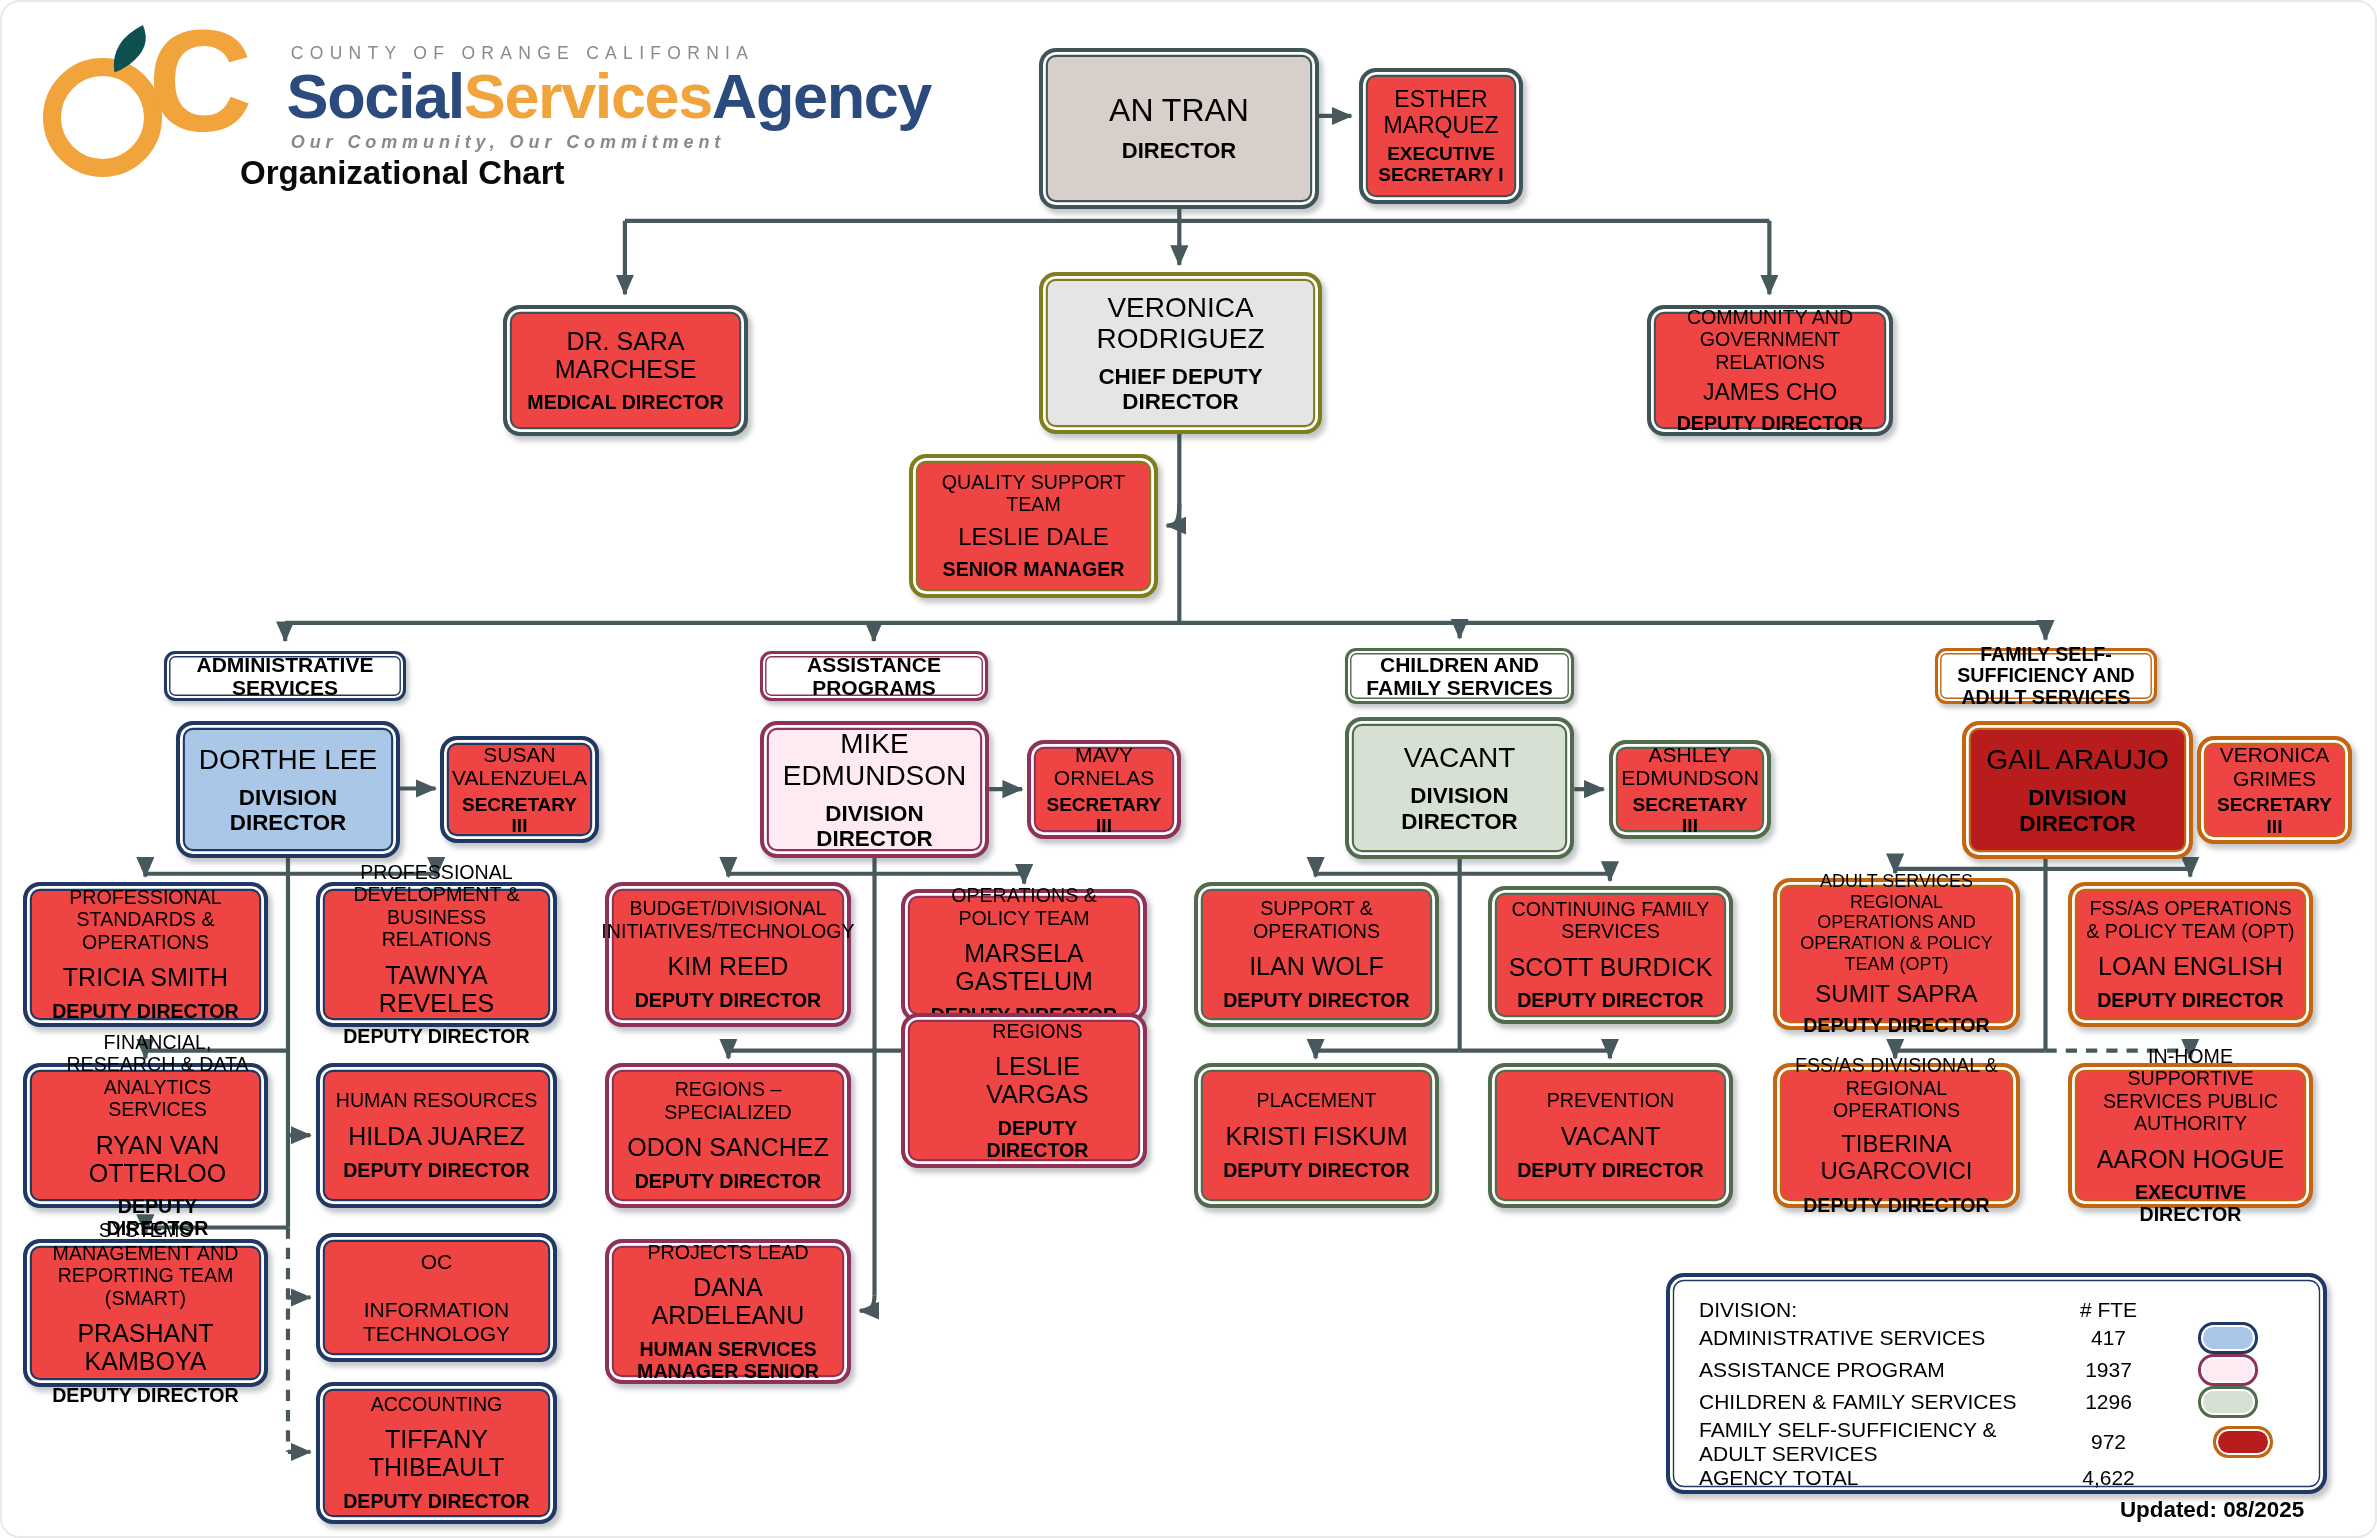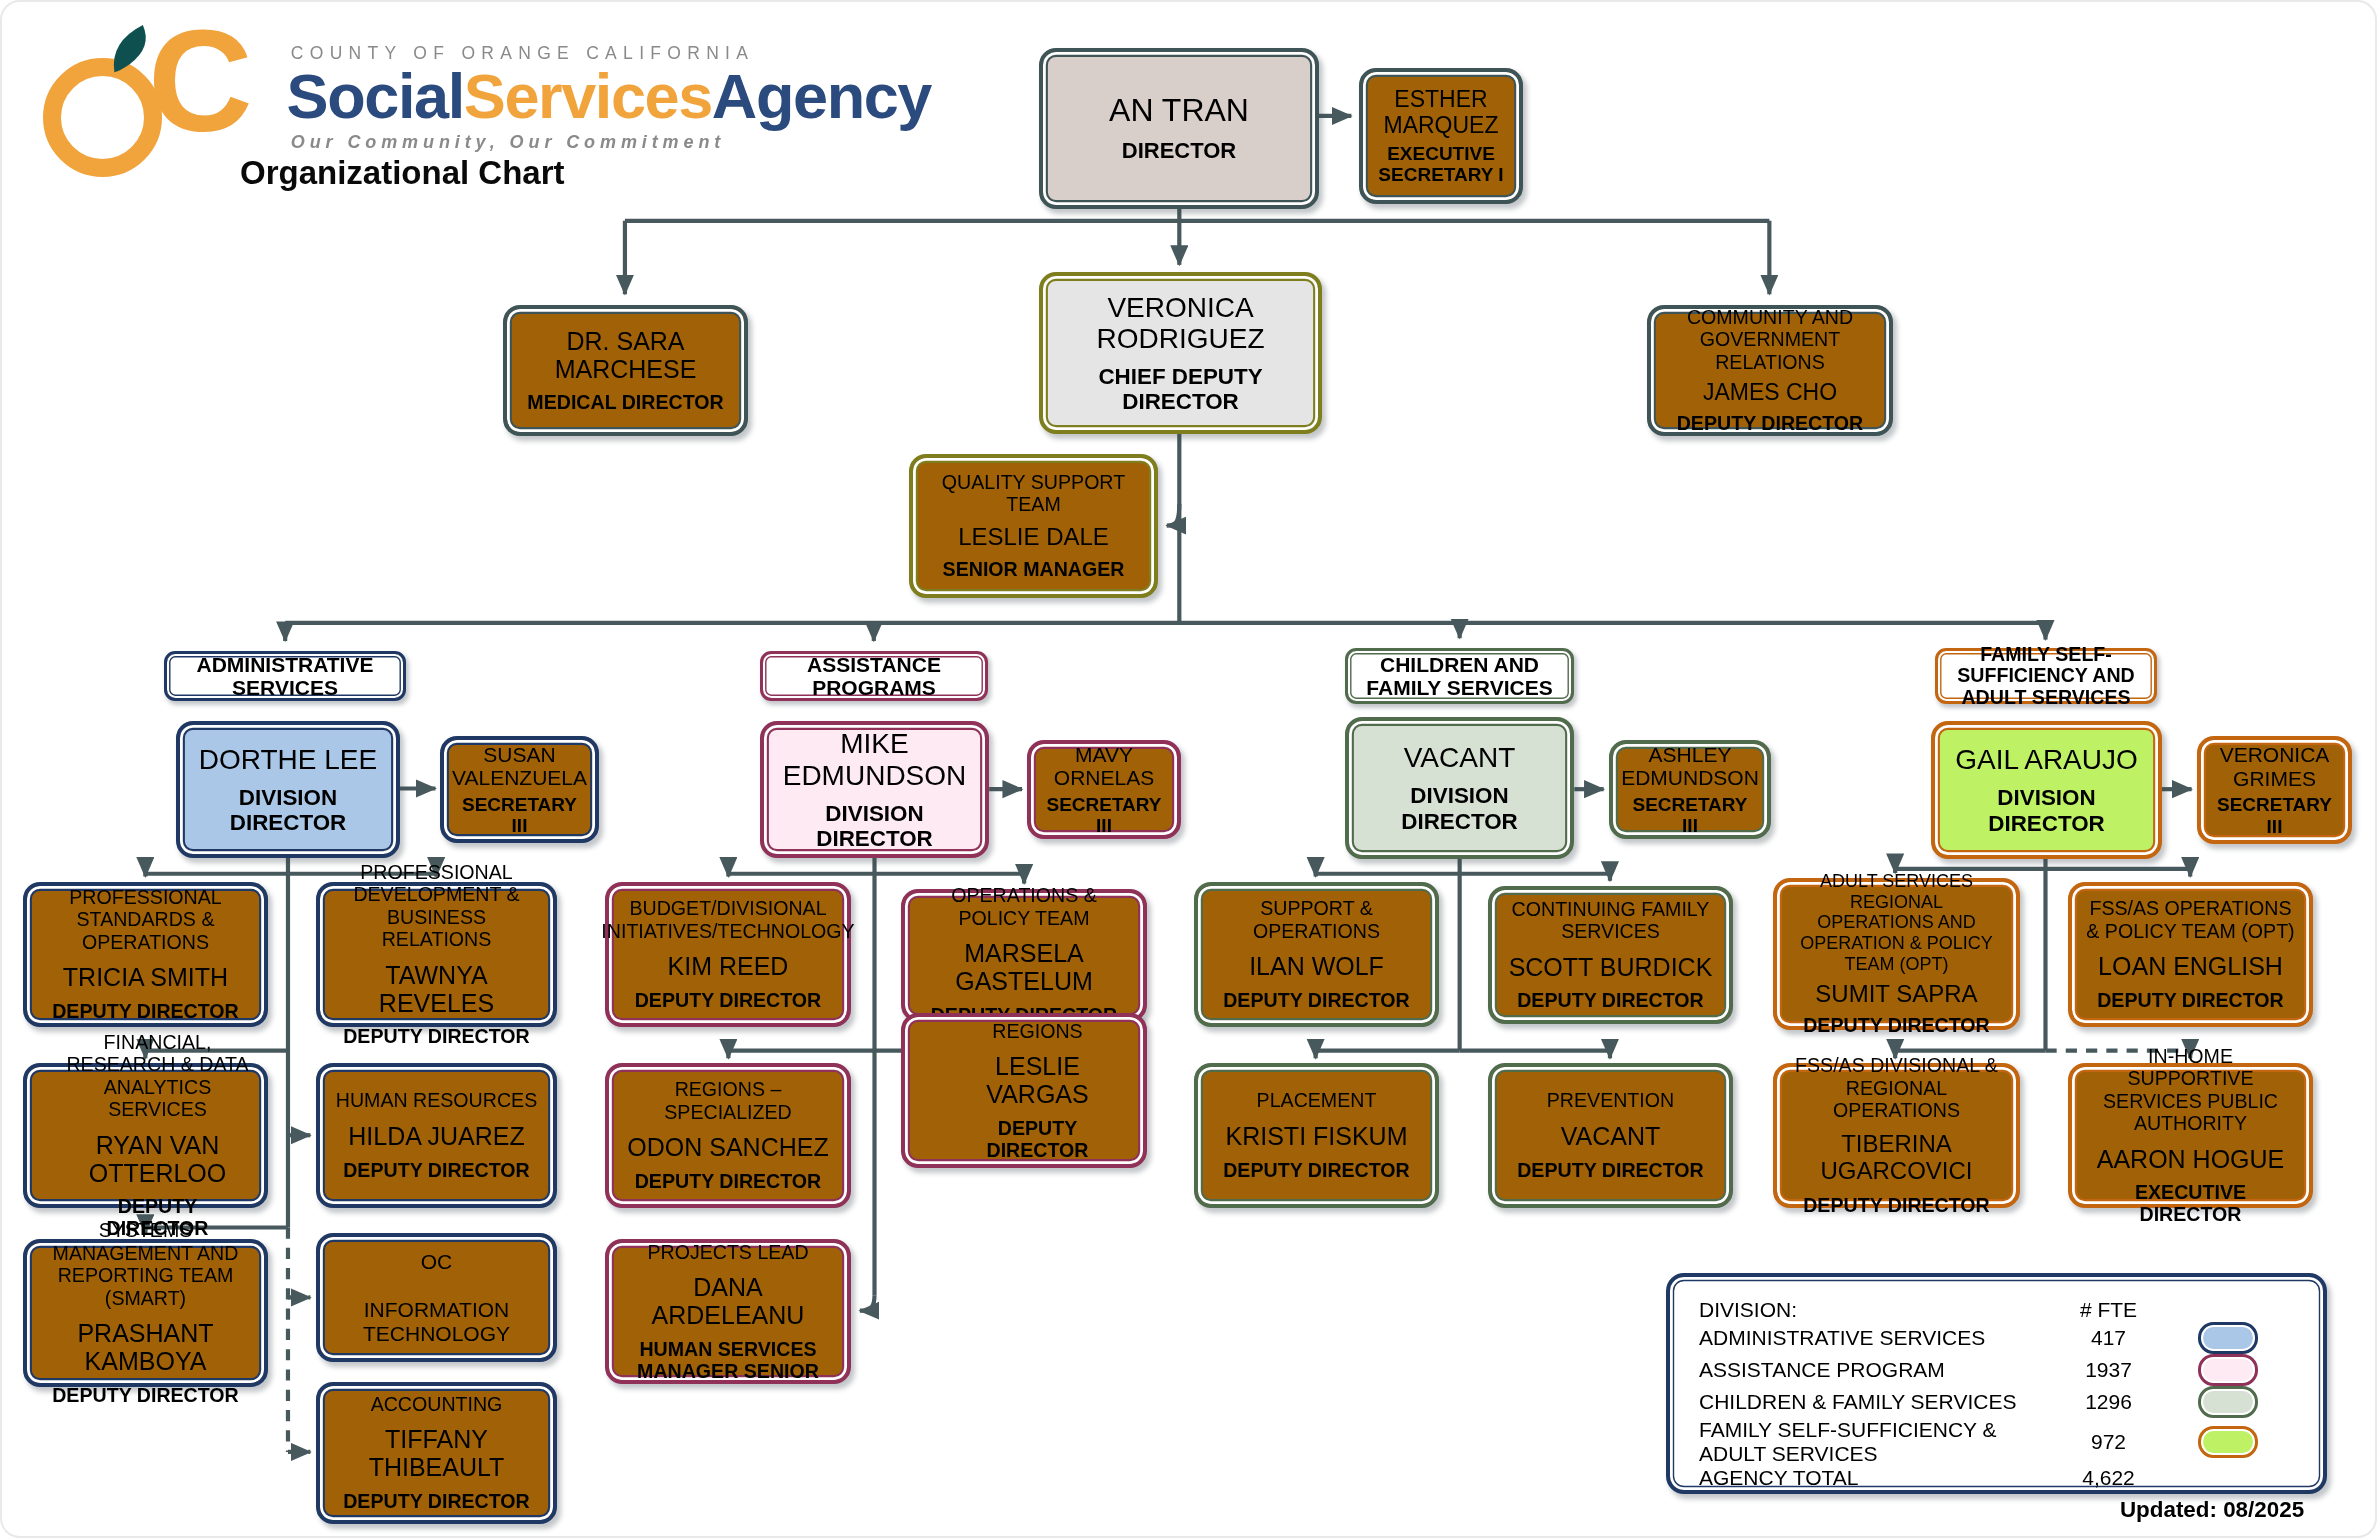--- a/index.html
+++ b/index.html
@@ -10,27 +10,27 @@
   }
   .wires{position:absolute; left:0; top:0; width:2377px; height:1538px; z-index:1;}
 
   
   .th-slate {--c:#3f5456;}
   .th-olive {--c:#7f7e1e;}
   .th-navy  {--c:#1f3864;}
   .th-maroon{--c:#8f3158;}
   .th-green {--c:#516b4d;}
   .th-orange{--c:#c4650f;}
-  .f-white {background:#a16207;}
+  .f-white {background:#ef4444;}
   .f-tan   {background:#d8cfca;margin-top:12px;}
   .f-yellow{background:#e5e5e5;}
   .f-blue  {background:#aac7e8;}
   .f-pink  {background:#fdeaf3;}
   .f-green {background:#d7e1d3;}
-  .f-orange{background:#bef264;}
+  .f-orange{background:#b91c1c;margin-left:31px;}
 
   
   .node{
     position:absolute; z-index:2; box-sizing:border-box;
     border:4.2px solid var(--c); border-radius:17px;
     box-shadow: inset 0 0 0 2.8px #fff, inset 0 0 0 4.9px var(--c),
                 3.5px 4.2px 4.9px rgba(60,70,80,.30);
     display:flex; flex-direction:column; align-items:center; justify-content:center;
     text-align:center; padding:11.2px 14px; gap:9.8px;
   }

